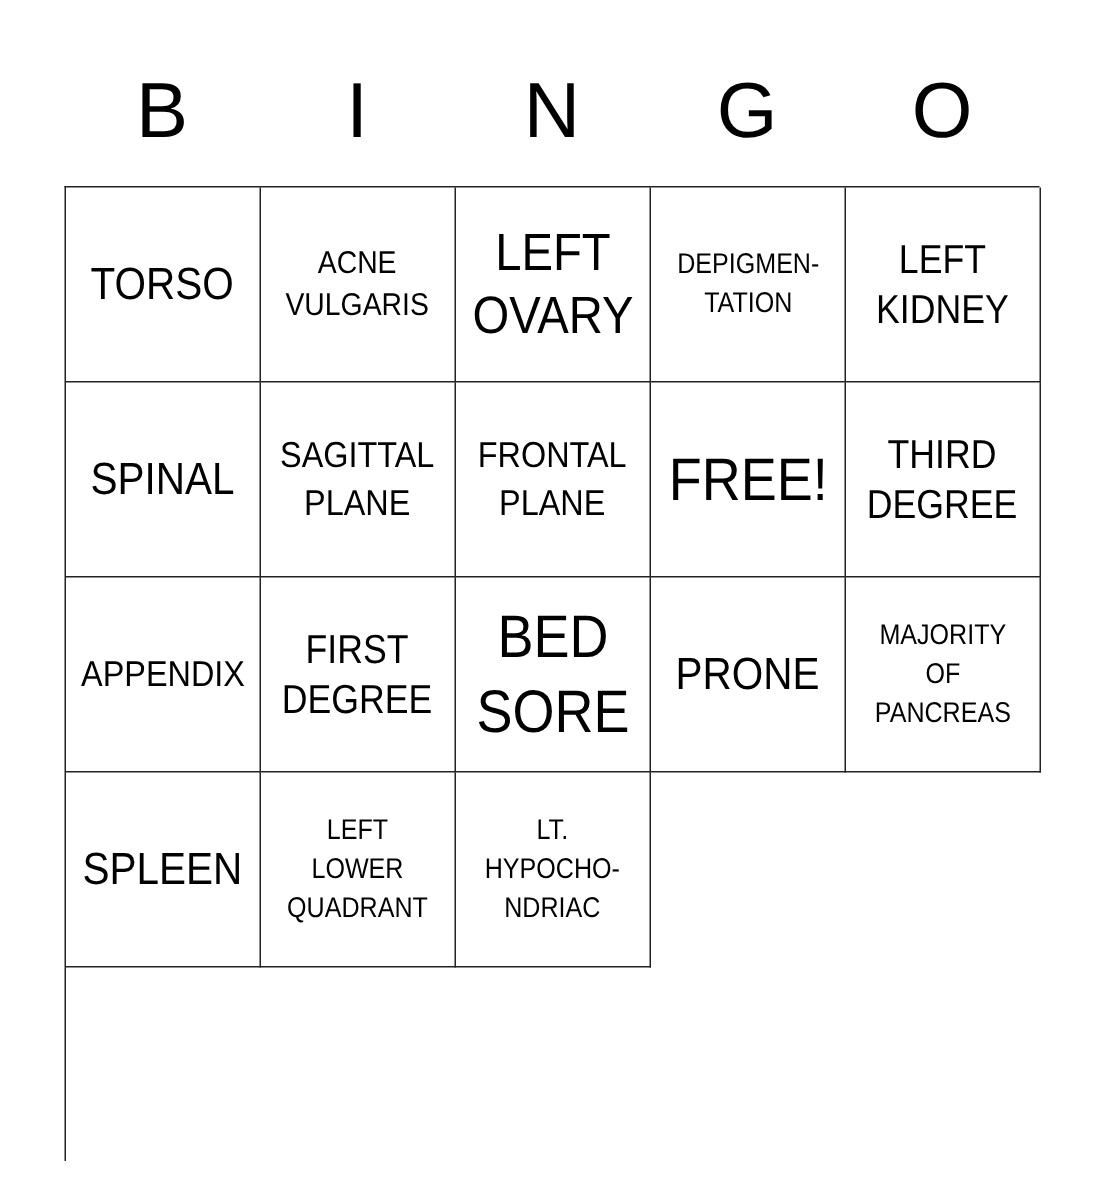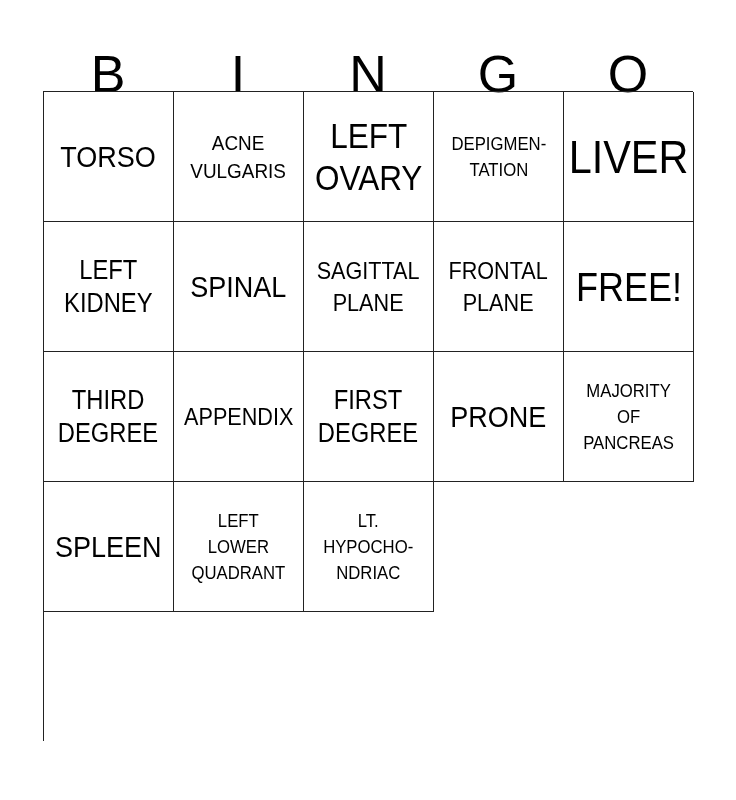--- a/index.html
+++ b/index.html
@@ -1,20 +1,20 @@
 <!DOCTYPE html>
 <html><head>
 <meta charset="utf-8">
 <style>
   html, body { margin:0; padding:0; background:#ffffff; }
   body { width:736px; height:800px; position:relative; overflow:hidden;
          font-family:"Liberation Sans", sans-serif; color:#000; }
   .header { position:absolute; left:43px; top:44px; width:650px; height:60px; display:flex; }
   .header .letter { width:130px; text-align:center; font-size:52px; line-height:60px; }
-  .grid { position:absolute; left:43px; top:91px; width:650px; height:650px;
+  .grid { position:absolute; left:43px; top:124px; width:650px; height:650px;
           display:grid; grid-template-columns:repeat(5,130px); grid-template-rows:repeat(5,130px);
           border-left:1.5px solid #222; border-top:1.5px solid #222; box-sizing:border-box; }
   .cell { border-right:1.5px solid #222; border-bottom:1.5px solid #222; box-sizing:border-box;
           display:flex; align-items:center; justify-content:center; text-align:center; overflow:hidden; }
   .cell span { display:block; white-space:pre-line; transform-origin:center; }
   .s-xl { font-size:46px; line-height:50px; transform:scaleX(0.9); }
   .s-lg { font-size:36px; line-height:42px; transform:scaleX(0.9); }
   .s-l2 { font-size:35px; line-height:42px; transform:scaleX(0.9); }
   .s-md { font-size:30px; line-height:38px; transform:scaleX(0.9); }
   .s-mm { font-size:27px; line-height:33px; transform:scaleX(0.88); }
@@ -45,23 +45,20 @@
   <div class="cell">
       <span class="s-l2">LEFT
 OVARY</span>
     </div>
   <div class="cell">
       <span class="s-xxs">DEPIGMEN-
 TATION</span>
     </div>
 
   <div class="cell">
-      <span class="s-xl">LIVER</span>
-    </div>
-  <div class="cell">
       <span class="s-mm">LEFT
 KIDNEY</span>
     </div>
   <div class="cell">
       <span class="s-md">SPINAL</span>
     </div>
   <div class="cell">
       <span class="s-sm">SAGITTAL
 PLANE</span>
     </div>
@@ -78,20 +75,24 @@
 DEGREE</span>
     </div>
   <div class="cell">
       <span class="s-sm">APPENDIX</span>
     </div>
 
   <div class="cell">
       <span class="s-mm">FIRST
 DEGREE</span>
     </div>
+  <div class="cell">
+      <span class="s-lg" style="font-size:40px;line-height:50px">BED
+SORE</span>
+    </div>
 
   <div class="cell">
       <span class="s-md">PRONE</span>
     </div>
   <div class="cell">
       <span class="s-xxs">MAJORITY
 OF
 PANCREAS</span>
     </div>
   <div class="cell">

